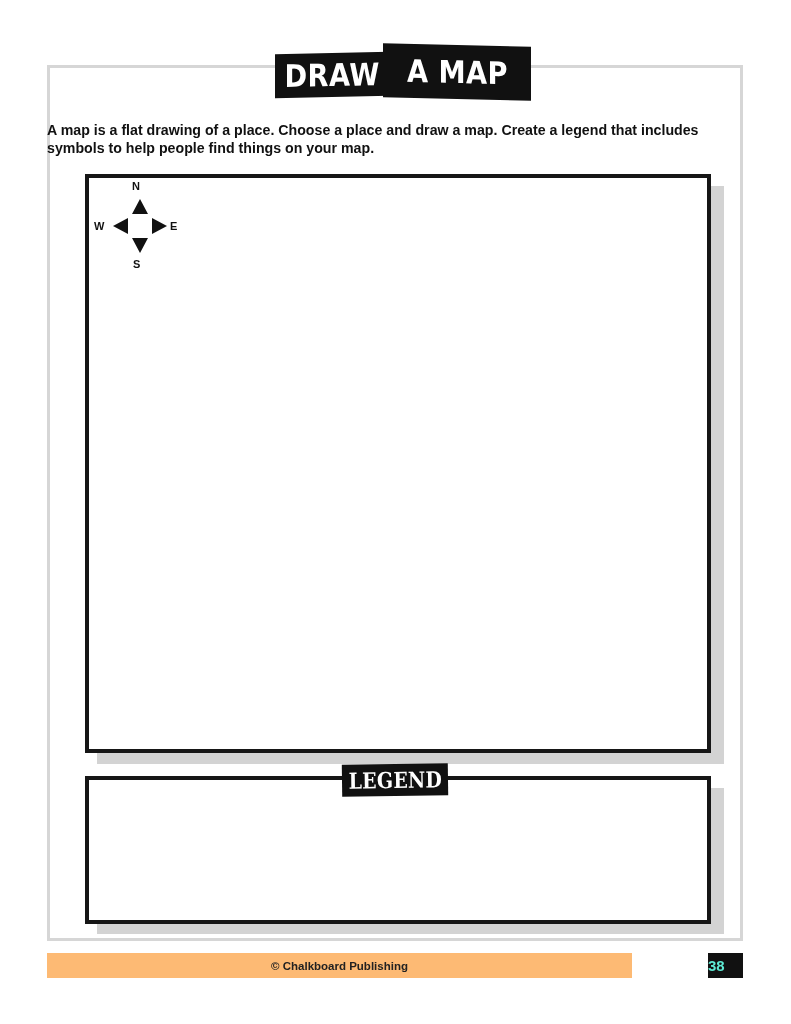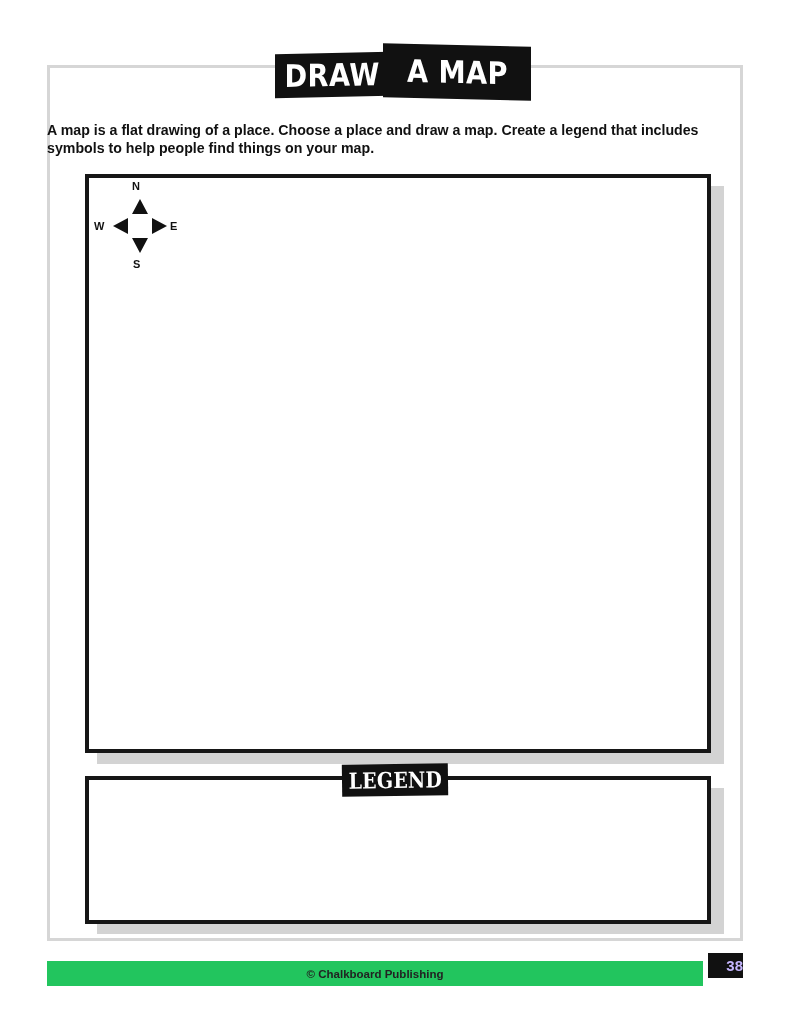--- a/index.html
+++ b/index.html
@@ -40,25 +40,25 @@
   .lbl-e { left: 80px; top: 42px; }
   .compass svg { position: absolute; left: 20px; top: 18px; }
 
   .legend-badge { position: absolute; left: 342px; top: 764px; width: 106px; height: 32px;
                   background: #111; color: #fff; transform: rotate(-0.8deg);
                   display: flex; align-items: center; justify-content: center;
                   font-family: "DejaVu Serif", serif; font-weight: bold; font-size: 22px;
                   letter-spacing: 0.3px; }
   .legend-badge span { display: inline-block; transform: scaleX(0.86); }
 
-  .footer-bar { position: absolute; left: 47px; top: 953px; width: 656px; height: 25px;
-                background: #22c55e; display: flex; align-items: center; justify-content: center;
-                font-family: "Liberation Sans", sans-serif; font-weight: bold; font-size: 11.5px; color: #222; margin-top: 8px; }
+  .footer-bar { position: absolute; left: 47px; top: 953px; width: 585px; height: 25px;
+                background: #fdba74; display: flex; align-items: center; justify-content: center;
+                font-family: "Liberation Sans", sans-serif; font-weight: bold; font-size: 11.5px; color: #222; }
   .page-num { position: absolute; left: 708px; top: 953px; width: 35px; height: 25px;
-              background: #111; color: #c4b5fd; display: flex; align-items: center; justify-content: flex-end;
+              background: #111; color: #5eead4; display: flex; align-items: center; justify-content: flex-start;
               font-family: "Liberation Sans", sans-serif; font-weight: bold; font-size: 15px; }
 </style>
 </head>
 <body>
 
 <div class="frame"></div>
 
 <div class="title-wrap">
   <div class="title-block title-draw">
     <span>DRAW</span>

